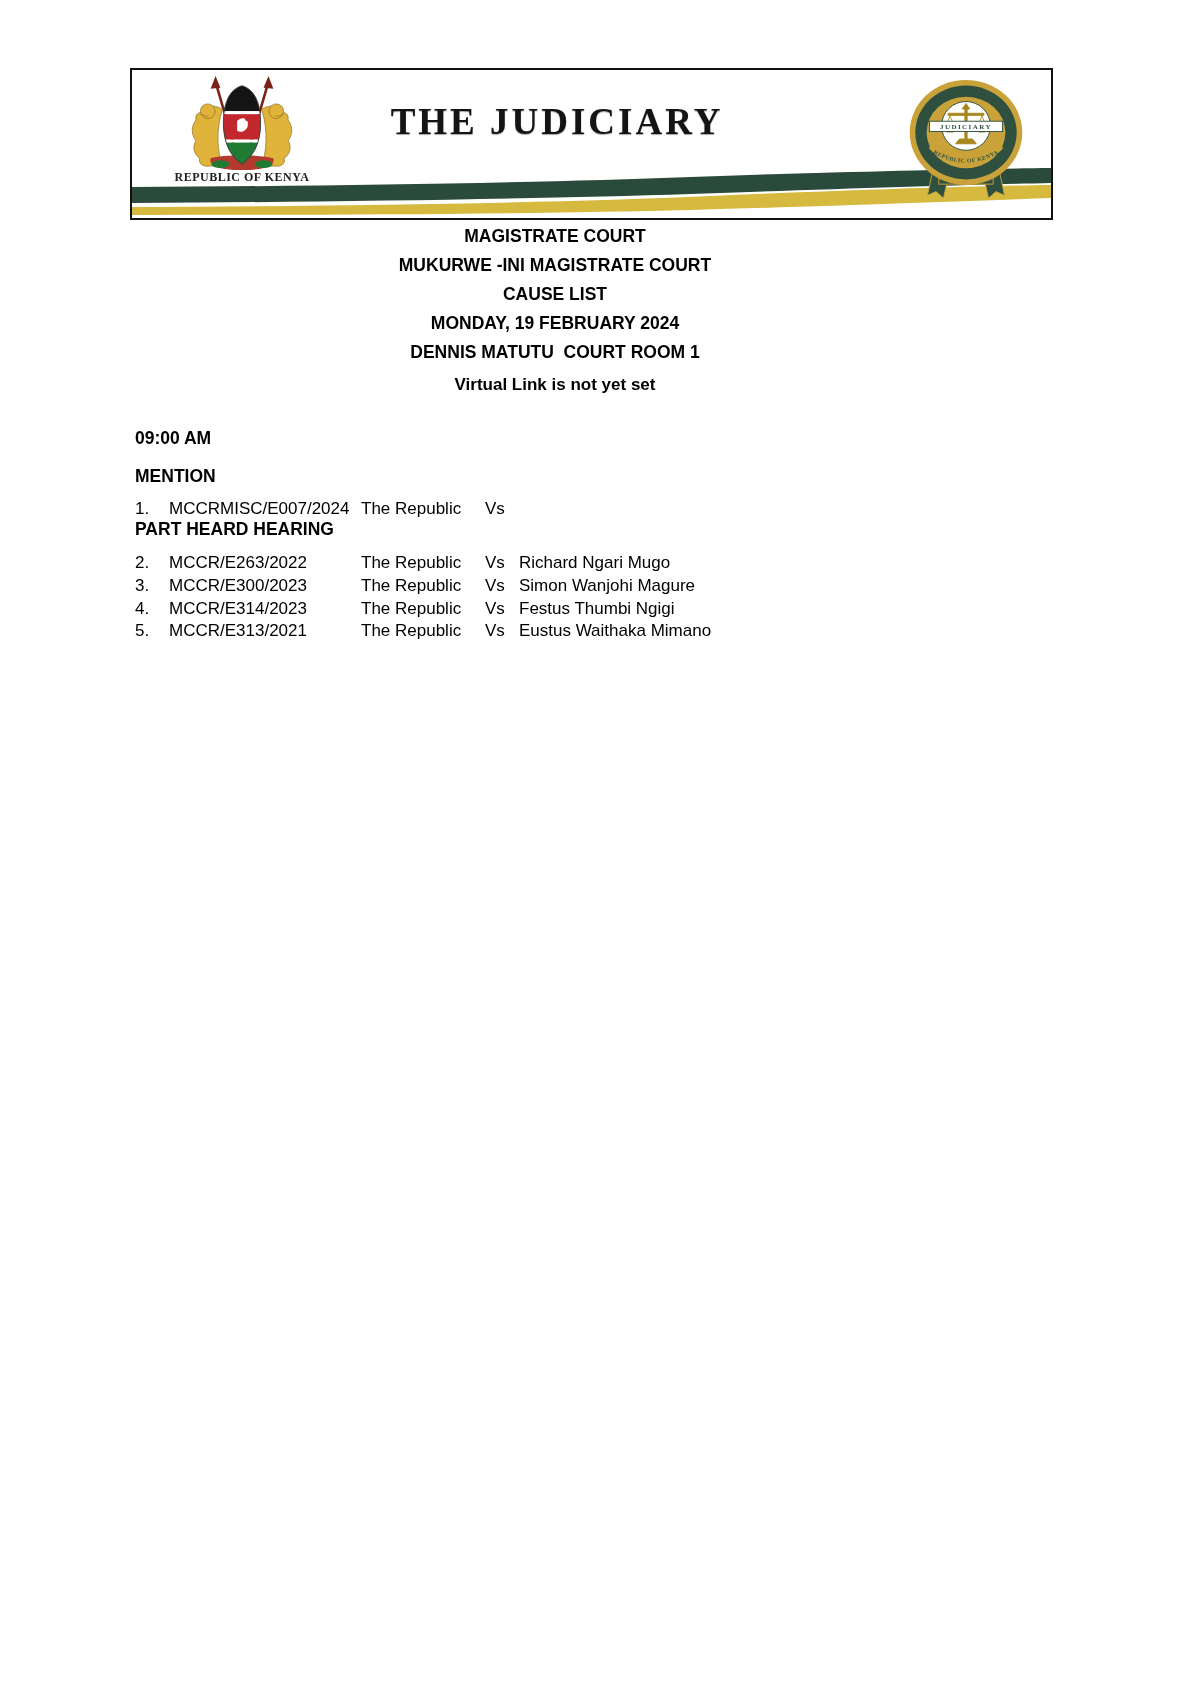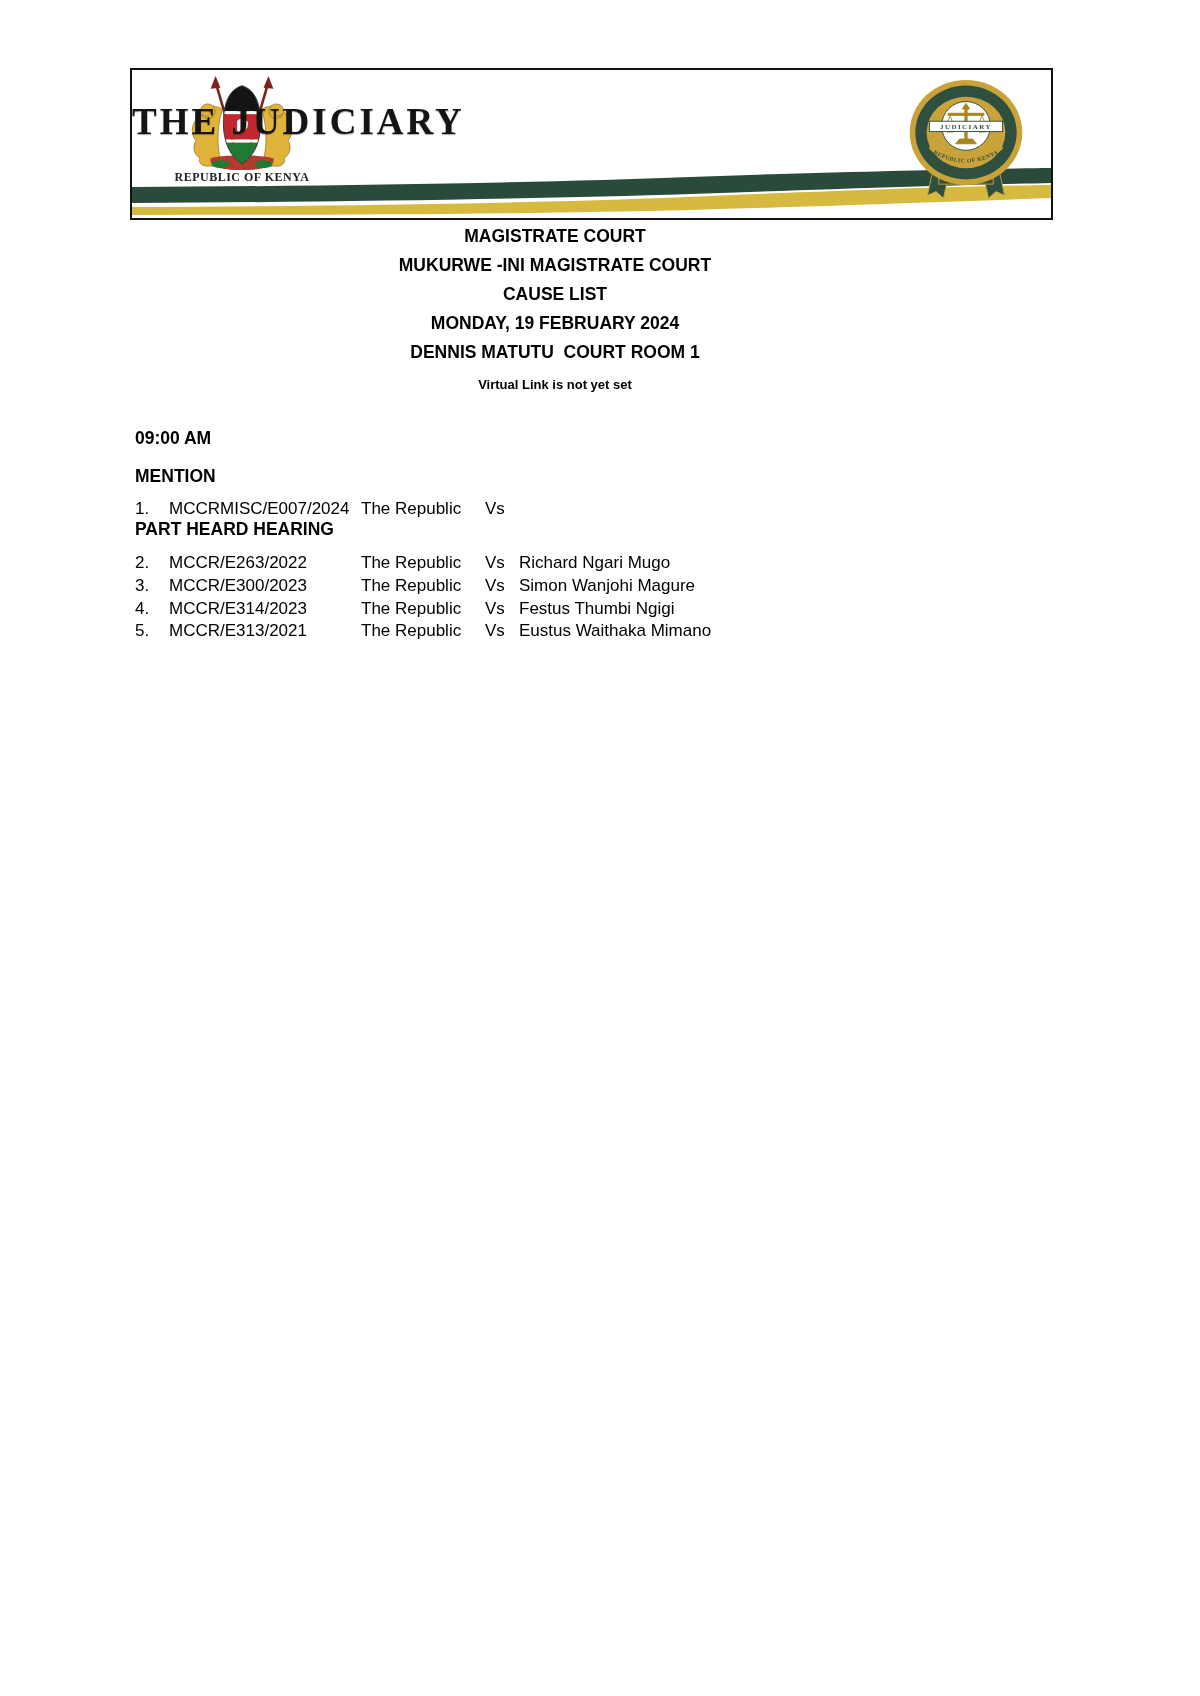--- a/index.html
+++ b/index.html
@@ -13,34 +13,34 @@
     position:absolute; left:130px; top:68px; width:923px; height:152px;
     border:2px solid #111; background:#fff;
   }
   .coa-svg { position:absolute; left:30px; top:4px; width:160px; height:98px; }
   .coa-caption {
     position:absolute; left:14px; top:100px; width:192px; text-align:center;
     font-family:"Liberation Serif", serif; font-weight:bold; font-size:12px;
     letter-spacing:0.5px; color:#222; white-space:pre-wrap;
   }
   .brand {
-    position:absolute; left:0; top:30px; width:850px; text-align:left;
+    position:absolute; left:0; top:30px; width:850px; text-align:center;
     font-family:"Liberation Serif", serif; font-size:37px; font-weight:600;
     letter-spacing:3px; color:#141414; text-shadow:0 1px 1px rgba(0,0,0,0.35);
     white-space:pre-wrap;
   }
   .seal-svg { position:absolute; right:24px; top:3px; width:122px; height:134px; z-index:2; }
   .waves { position:absolute; left:0; bottom:0; width:100%; height:62px; z-index:1; }
   
   .titles {
     position:absolute; top:222px; left:0; width:1110px; text-align:center;
     font-weight:bold; color:#000;
   }
   .title-line { font-size:17.5px; line-height:29px; white-space:pre-wrap; }
-  .title-line.virtual { font-size:13px; margin-top:3px; }
+  .title-line.virtual { font-size:17px; margin-top:3px; }
   
   .body-block { position:absolute; top:428px; left:135px; width:940px; }
   .time-label { font-size:17.5px; line-height:20px; font-weight:bold; margin-bottom:18px; white-space:pre-wrap; }
   .section-heading { font-size:17.5px; line-height:20px; font-weight:bold; white-space:pre-wrap; }
   .heading-gap { margin-bottom:12px; }
   .heading-gap2 { margin-bottom:13px; }
   .case-row {
     display:grid; grid-template-columns:34px 192px 124px 34px auto;
     font-size:17px; height:22.8px; line-height:21px; align-items:start;
   }

